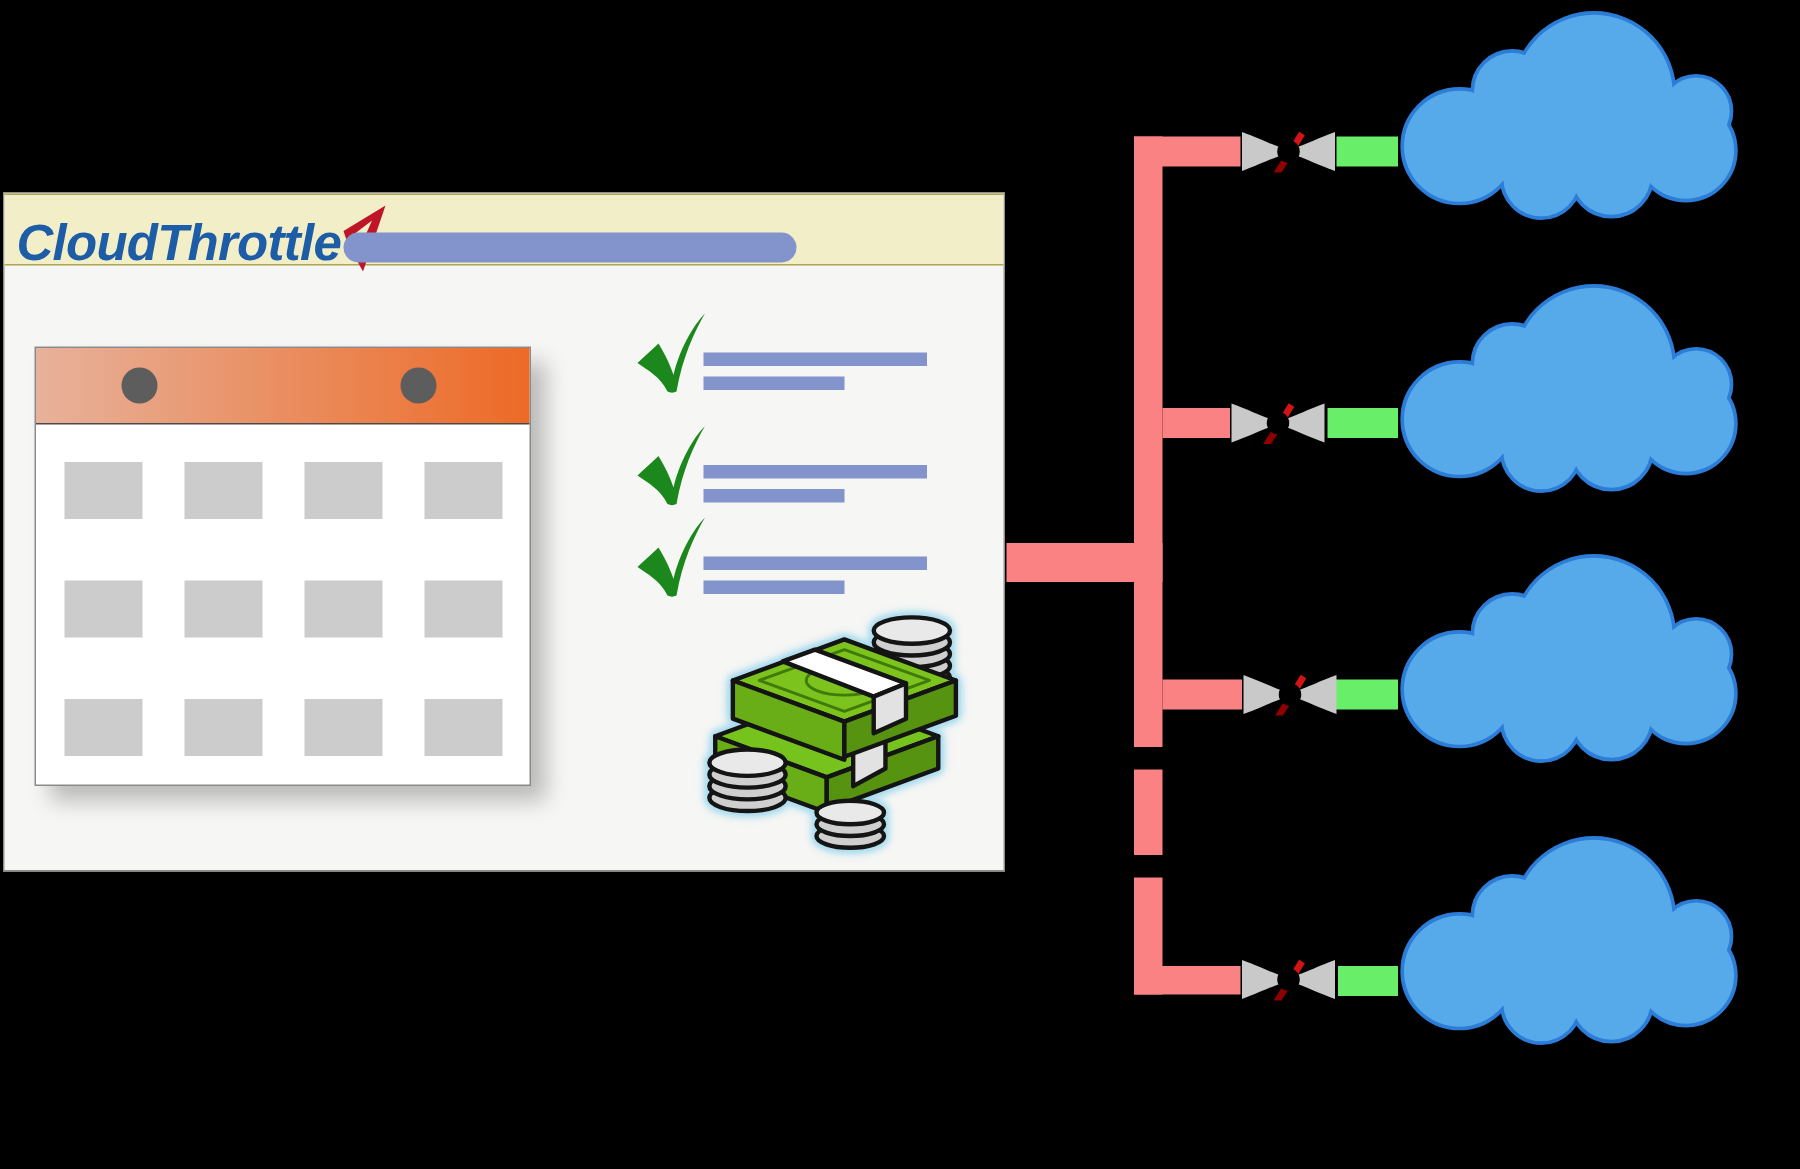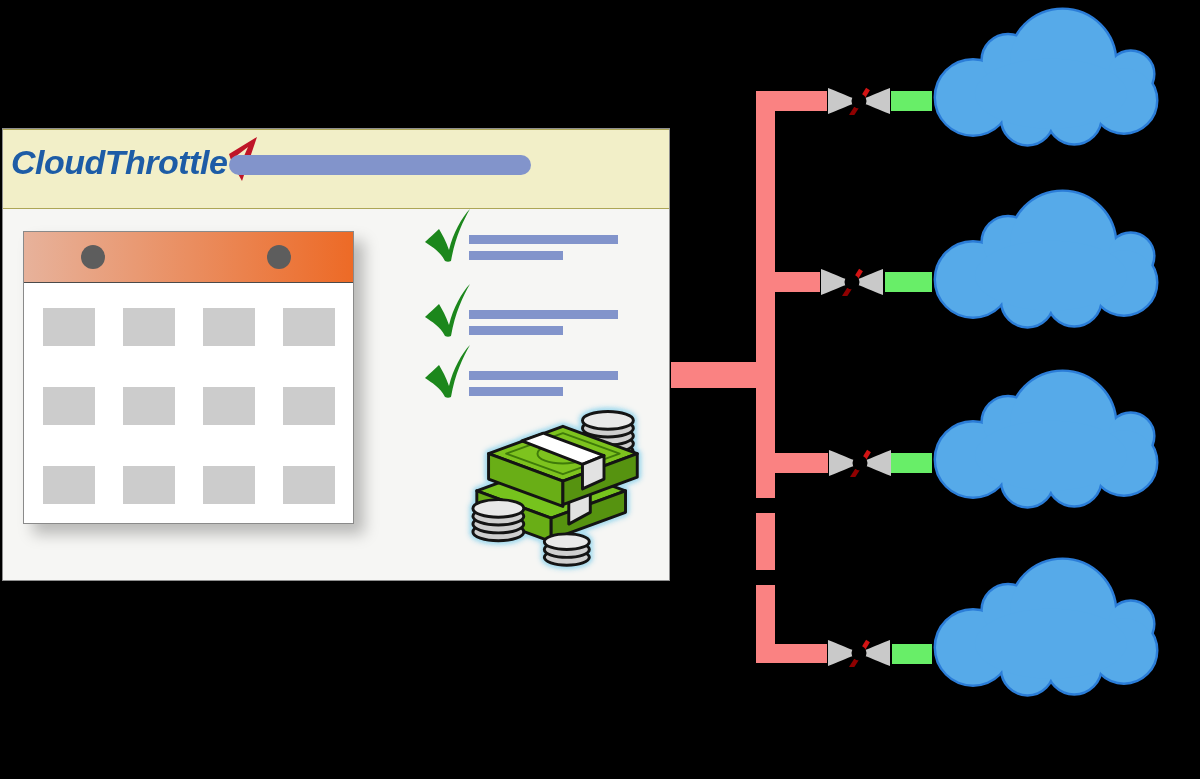--- a/index.html
+++ b/index.html
@@ -2,21 +2,21 @@
 <html style="--bg: #000000; --cream: #f2efc8; --creamBorder: #ada657; --winBg: #f6f6f4; --winBorder: #8f8f8f; --logoBlue: #1d5ca6; --logoRed: #bf1528; --barBlue: #8294cb; --calOrangeL: #e7b29b; --calOrange: #ed6a26; --calBorder: #8a8a8a; --ring: #5d5d5d; --cell: #cccccc; --check: #1c871c; --pink: #fa8282; --green: #68ee68; --valveGray: #c9c9c9; --valveDot: #000000; --handleTop: #d31414; --handleBot: #8f0000; --cloudFill: #56aae9; --cloudStroke: #2b7dd8; --glow: #aadcee;"><head>
 <meta charset="utf-8">
 <style>
   html,body{margin:0;padding:0;background:#000;}
   #stage{position:relative;width:1200px;height:779px;background:var(--bg,#000);overflow:hidden;
          font-family:"Liberation Sans",sans-serif;}
 
   
   .window{position:absolute;left:2px;top:128px;width:668px;height:453px;
           background:var(--winBg,#f6f6f4);border:1px solid var(--winBorder,#8f8f8f);box-sizing:border-box;}
-  .win-header{position:absolute;left:0;top:0;width:100%;height:80px;box-sizing:border-box;
+  .win-header{position:absolute;left:0;top:0;width:100%;height:48px;box-sizing:border-box;
           background:var(--cream,#f2efc8);border-bottom:1px solid var(--creamBorder,#ada657);
           border-top:1px solid var(--creamBorder,#ada657);}
   .logo-row{position:absolute;left:8px;top:10px;display:flex;align-items:flex-start;}
   .logo-text{font-size:34px;font-style:italic;font-weight:600;letter-spacing:-0.5px;
           color:var(--logoBlue,#1d5ca6);line-height:44px;}
   .logo-arrow{width:30px;height:46px;margin-left:1px;margin-top:-4px;}
   .header-pill{position:absolute;left:226px;top:25px;width:302px;height:20px;border-radius:10px;
           background:var(--barBlue,#8294cb);}
 
   

